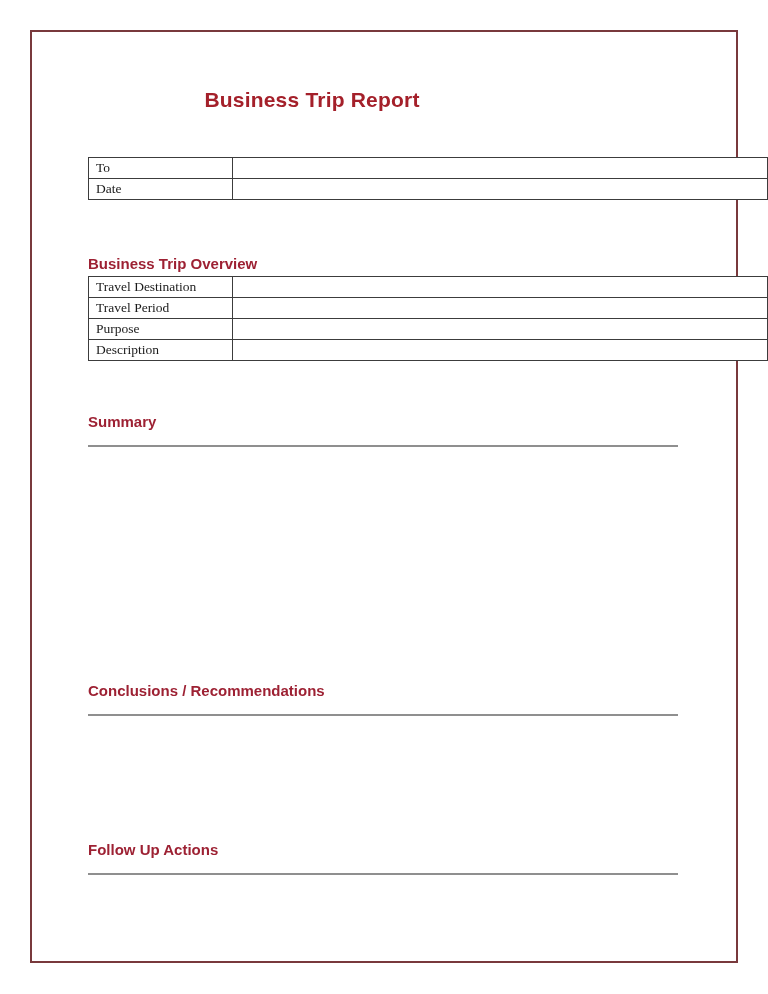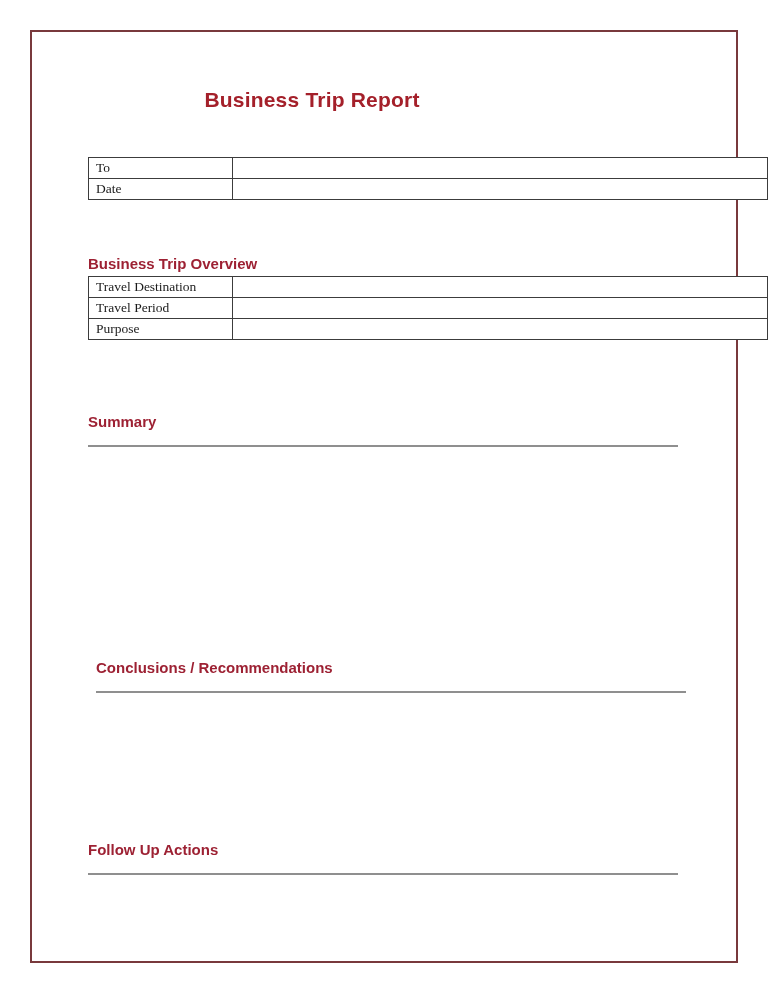--- a/index.html
+++ b/index.html
@@ -62,21 +62,21 @@
     font-size:15px;
     font-weight:bold;
     color:var(--heading-red);
     font-family:"Liberation Sans",sans-serif;
     line-height:14px;
     padding-bottom:16px;
     border-bottom:2px solid var(--rule-gray);
   }
   #heading-overview{top:257px;}
   #heading-summary{top:415px;}
-  #heading-conclusions{top:661px;margin-left:8px;}
+  #heading-conclusions{top:684px;}
   #heading-followup{top:800px;margin-top:43px;}
   .fill-area{
     position:absolute;
     left:88px;
     width:590px;
     background:transparent;
   }
   #summary-area{top:436px;height:220px;}
   #conclusions-area{top:682px;height:113px;}
   #followup-area{top:821px;height:138px;}
@@ -110,20 +110,24 @@
     <td class="value-cell"></td>
   </tr>
   <tr>
     <td class="label-cell">Travel Period</td>
     <td class="value-cell"></td>
   </tr>
   <tr>
     <td class="label-cell">Purpose</td>
     <td class="value-cell"></td>
   </tr>
+  <tr>
+    <td class="label-cell">Description</td>
+    <td class="value-cell"></td>
+  </tr>
 </tbody>
   </table>
 
 <h2 class="section-heading" id="heading-summary">Summary</h2>
 <div class="fill-area" id="summary-area"></div>
 
 <h2 class="section-heading" id="heading-conclusions">Conclusions / Recommendations</h2>
 <div class="fill-area" id="conclusions-area"></div>
 
 <h2 class="section-heading" id="heading-followup">Follow Up Actions</h2>

